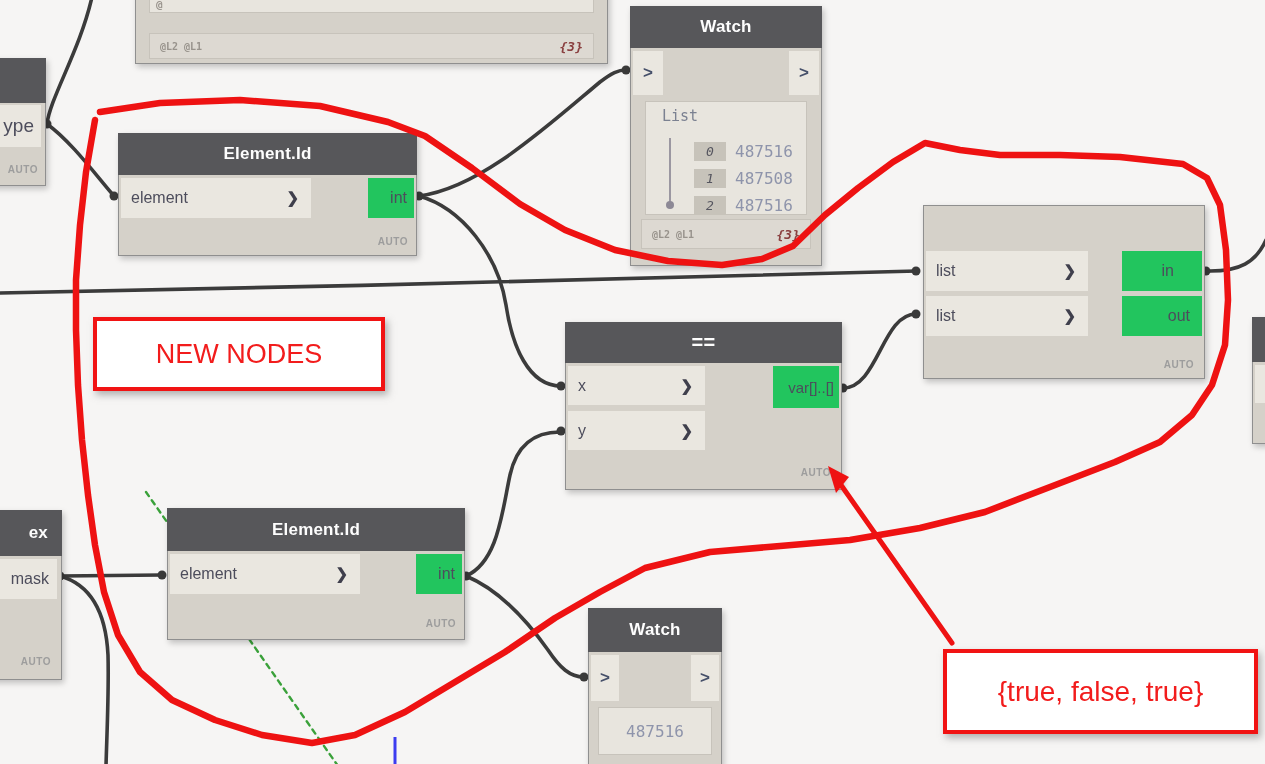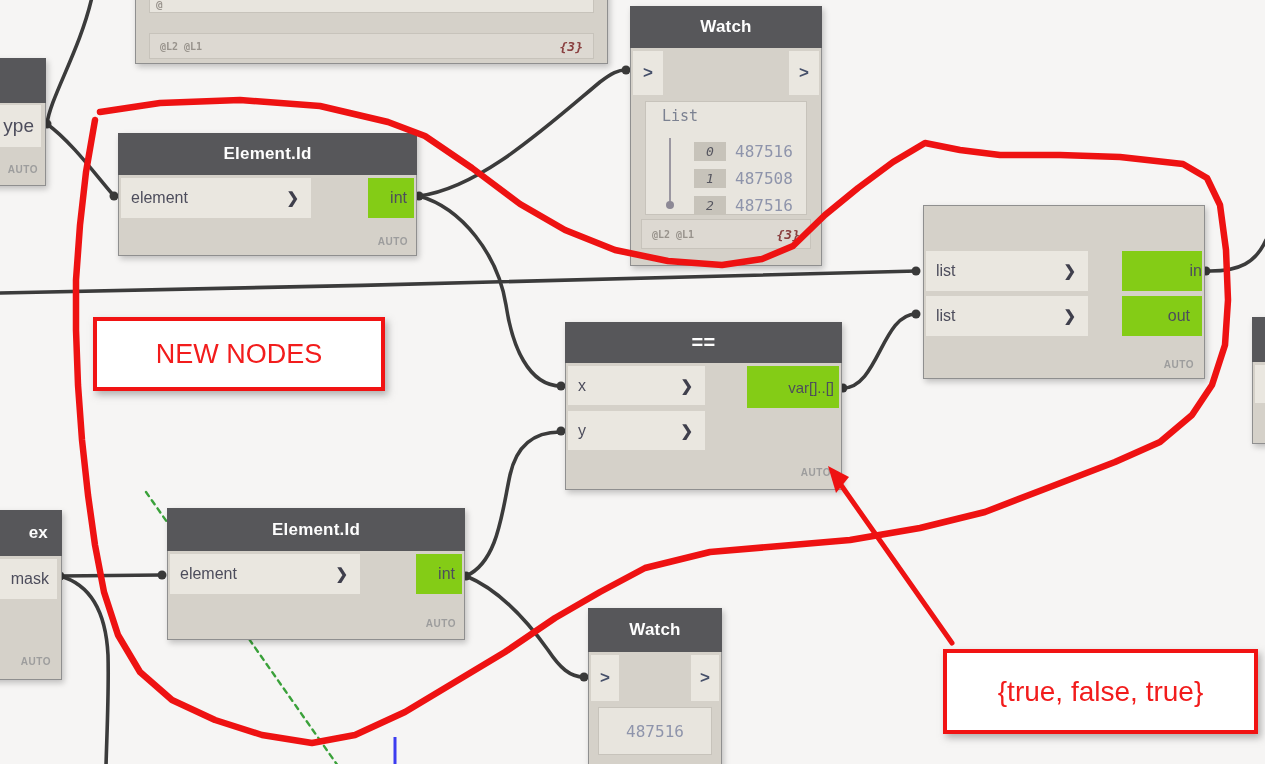--- a/index.html
+++ b/index.html
@@ -10,21 +10,21 @@
   #marker{z-index:4;}
   .node{position:absolute;background:#d5d1c9;border:1px solid #8f8f8f;
         box-shadow:2px 3px 6px rgba(0,0,0,.22);z-index:2;}
   .node-header{position:absolute;left:-1px;right:-1px;top:-1px;background:#57575a;
         color:#fdfdfd;font-weight:bold;font-size:17px;display:flex;
         align-items:center;justify-content:center;letter-spacing:.2px;}
   .port-box{position:absolute;background:#eae7e0;display:flex;align-items:center;
         font-size:16px;color:#4d4d5c;}
   .port-label{padding-left:10px;white-space:nowrap;}
   .chev{margin-left:auto;padding-right:12px;font-weight:bold;font-size:15px;color:#3f3f4c;}
-  .out-box{position:absolute;background:#84cc16;display:flex;align-items:center;
+  .out-box{position:absolute;background:#22c55e;display:flex;align-items:center;
         justify-content:flex-end;font-size:16px;color:#4d4d5c;}
   .auto{position:absolute;font-size:10px;font-weight:bold;color:#9d9d9d;letter-spacing:.5px;}
   .inset{position:absolute;background:#e8e5de;border:1px solid #c7c3bb;}
   .footerbar{position:absolute;background:#ddd9d2;border:1px solid #c7c3bb;display:flex;
         align-items:center;justify-content:space-between;padding:0 10px;box-sizing:border-box;}
   .lvl{font-size:10px;font-weight:bold;color:#98938c;font-family:"DejaVu Sans Mono",monospace;}
   .cnt{font-size:13px;font-style:italic;font-weight:bold;color:#8a4040;
        font-family:"DejaVu Sans Mono",monospace;}
   .mono{font-family:"DejaVu Sans Mono",monospace;}
   .w-item{position:absolute;display:flex;align-items:center;height:20px;}
@@ -137,39 +137,39 @@
 <div class="node" style="left:923px;top:205px;width:280px;height:172px;">
   <div class="port-box" style="left:2px;top:45px;width:162px;height:40px;">
     <span class="port-label">list</span>
     <span class="chev">❯</span>
   </div>
   <div class="port-box" style="left:2px;top:90px;width:162px;height:40px;">
     <span class="port-label">list</span>
     <span class="chev">❯</span>
   </div>
   <div class="out-box" style="right:2px;top:45px;width:80px;height:40px;">
-    <span style="padding-right:0;">in</span>
+    <span style="padding-right:28px;">in</span>
   </div>
   <div class="out-box" style="right:2px;top:90px;width:80px;height:40px;">
     <span style="padding-right:12px;">out</span>
   </div>
   <div class="auto" style="right:10px;bottom:8px;">AUTO</div>
 </div>
 
 <div class="node" style="left:565px;top:322px;width:275px;height:166px;">
   <div class="node-header" style="height:41px;font-size:20px;">==</div>
   <div class="port-box" style="left:2px;top:43px;width:137px;height:39px;">
     <span class="port-label">x</span>
     <span class="chev">❯</span>
   </div>
   <div class="port-box" style="left:2px;top:88px;width:137px;height:39px;">
     <span class="port-label">y</span>
     <span class="chev">❯</span>
   </div>
-  <div class="out-box" style="right:2px;top:43px;width:92px;height:42px;font-size:15px;">
+  <div class="out-box" style="right:2px;top:43px;width:66px;height:42px;font-size:15px;">
     <span style="padding-right:5px;">var[]..[]</span>
   </div>
   <div class="auto" style="right:10px;bottom:11px;">AUTO</div>
 </div>
 
 <div class="node" style="left:-82px;top:510px;width:142px;height:168px;">
   <div class="node-header" style="height:46px;justify-content:flex-end;padding-right:14px;">ex</div>
   <div class="port-box" style="left:0;right:4px;top:48px;height:40px;justify-content:flex-end;">
     <span style="padding-right:8px;">mask</span>
   </div>

